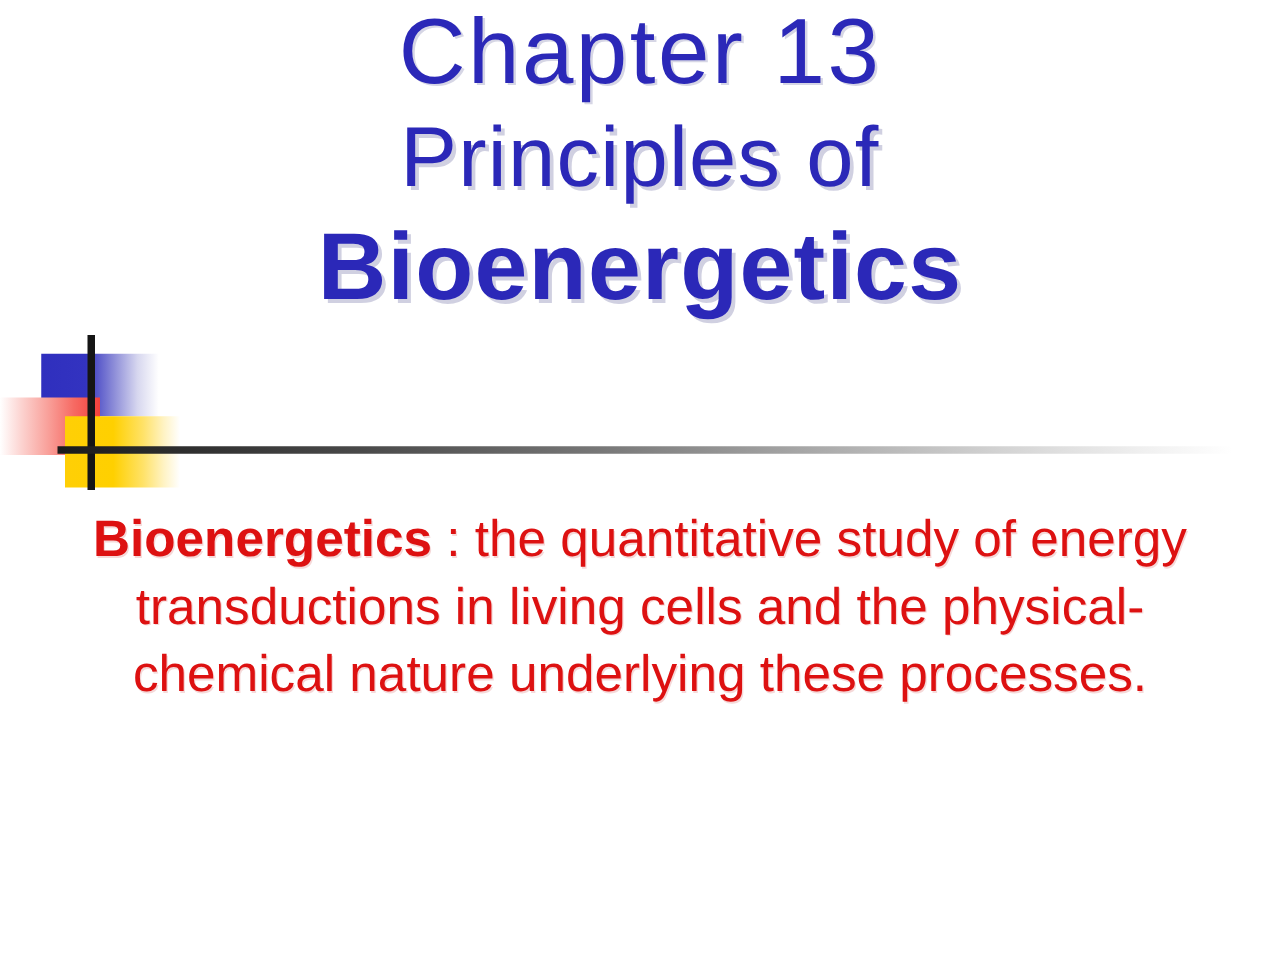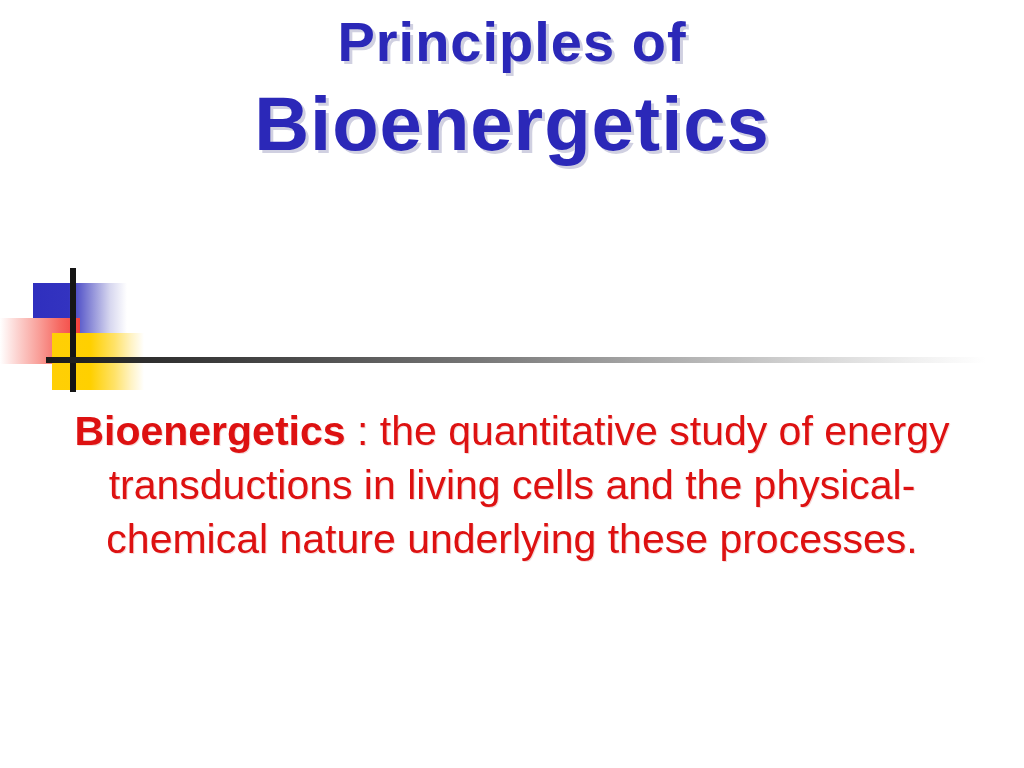--- a/index.html
+++ b/index.html
@@ -37,22 +37,22 @@
 
   #title-chapter {
     font-size: 74px;
     font-weight: normal;
     padding-top: 4px;
     letter-spacing: 2px;
     text-shadow: 2px 2px 0 rgba(120,120,170,0.30);
   }
 
   #title-principles {
-    font-size: 56px;
-    font-weight: bold;
+    font-size: 68px;
+    font-weight: normal;
     padding-top: 14px;
     letter-spacing: 1px;
     text-shadow: 3px 3px 0 rgba(120,120,170,0.35);
   }
 
   #title-bioenergetics {
     font-size: 76px;
     font-weight: bold;
     padding-top: 16px;
     letter-spacing: 1px;
@@ -159,20 +159,21 @@
   #body-block .term {
     font-weight: bold;
   }
 </style>
 </head>
 <body>
 
 <div id="slide">
 
   <div id="title-block">
+    <div class="title-line" id="title-chapter">Chapter 13</div>
     <div class="title-line" id="title-principles">Principles of</div>
     <div class="title-line" id="title-bioenergetics">Bioenergetics</div>
   </div>
 
   <div id="decor">
     <div class="decor-blue"></div>
     <div class="decor-red"></div>
     <div class="decor-yellow"></div>
     <div class="decor-vbar"></div>
     <div class="decor-hrule"></div>

